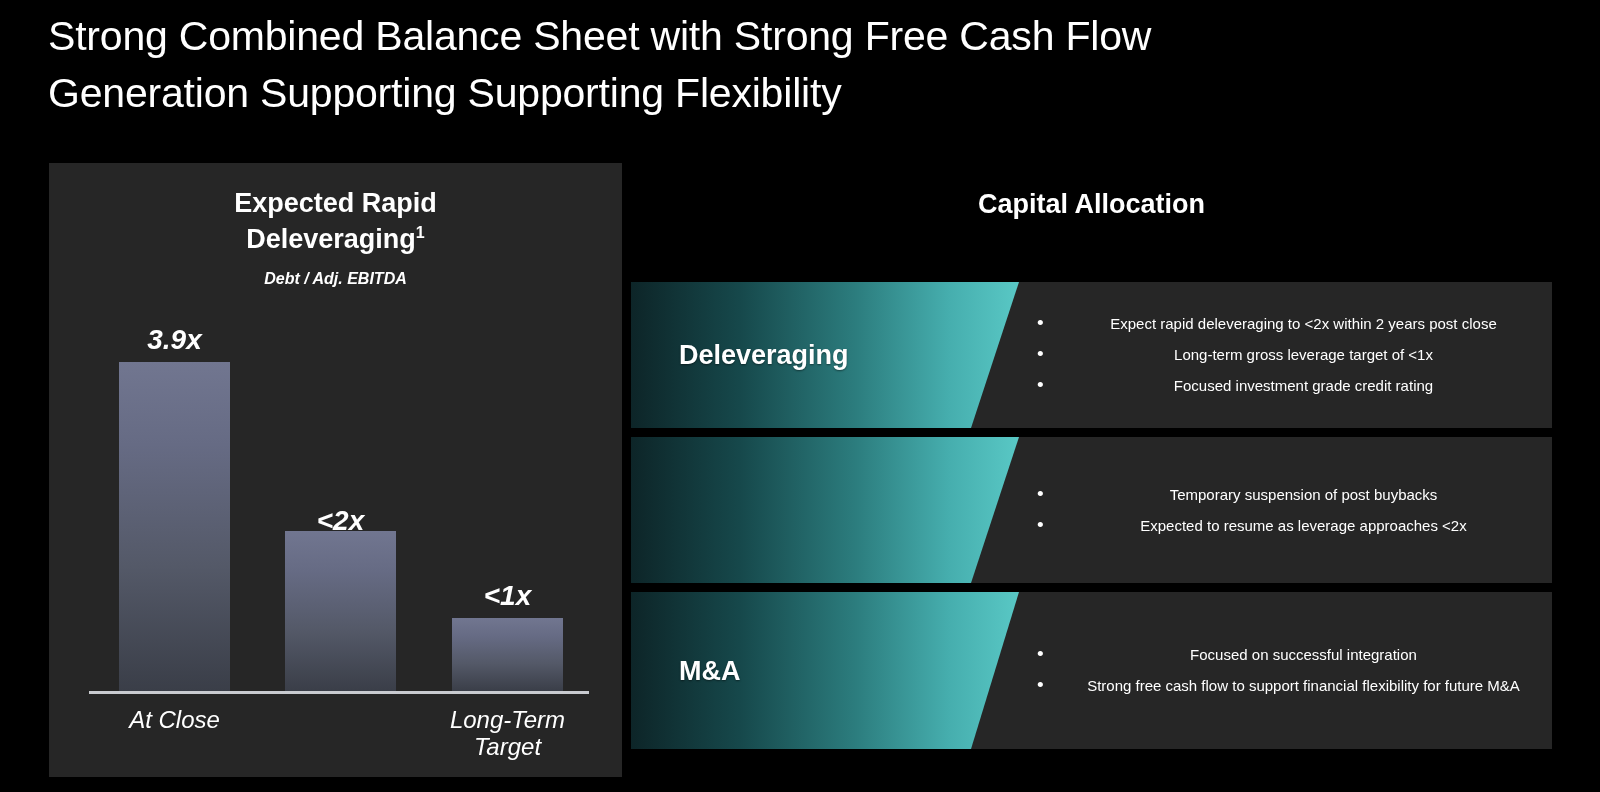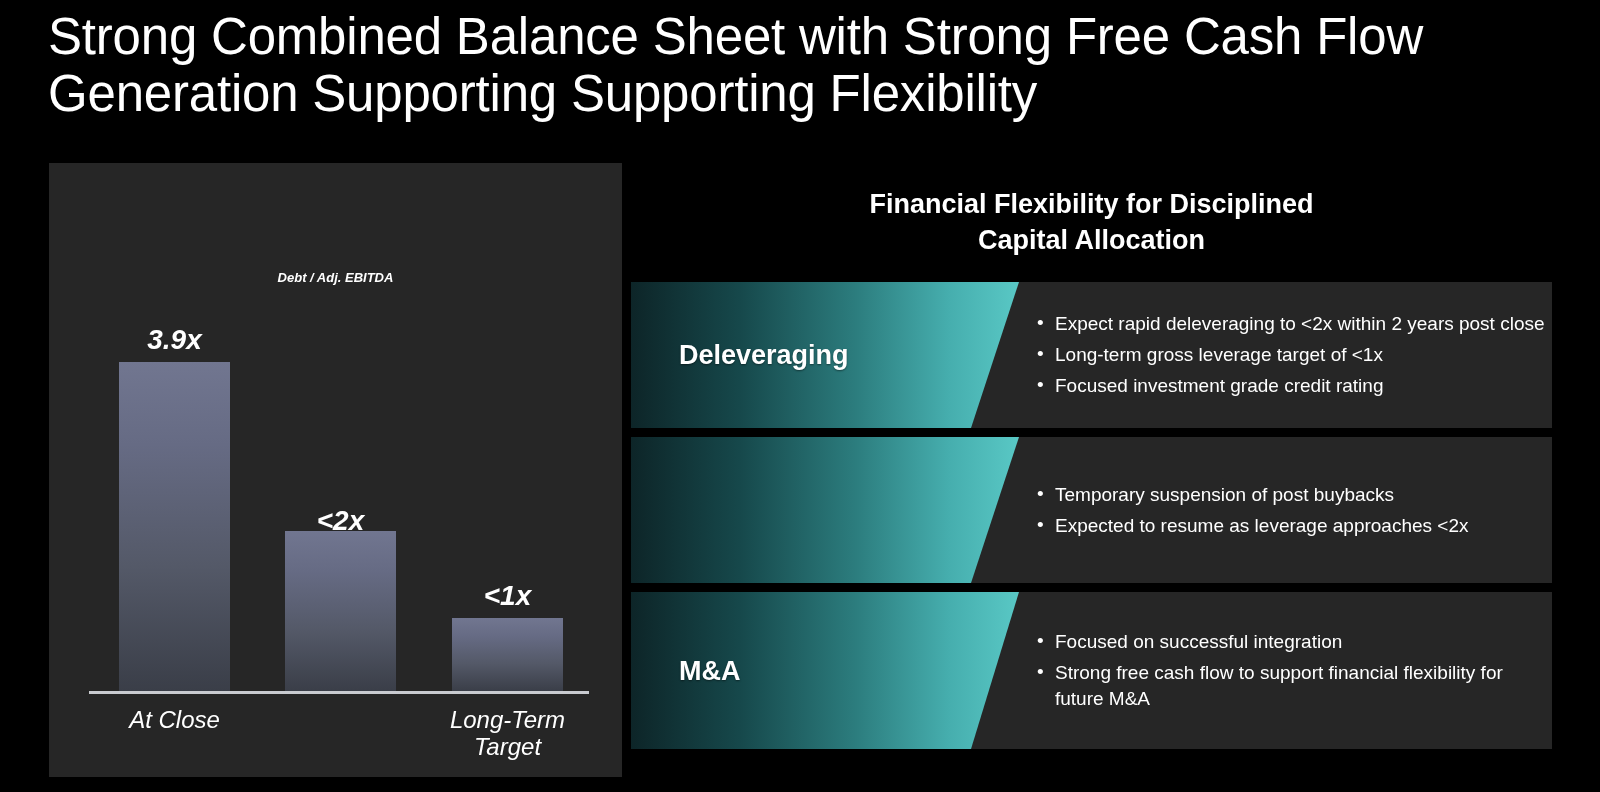--- a/index.html
+++ b/index.html
@@ -15,21 +15,21 @@
     color: #ffffff;
     position: relative;
   }
 
   
   .slide-title {
     position: absolute;
     left: 48px;
     top: 8px;
     width: 1400px;
-    font-size: 51px;
+    font-size: 41px;
     line-height: 57px;
     font-weight: 400;
     color: #ffffff;
     letter-spacing: -0.2px;
   }
   .slide-title .t-line { display: block; white-space: nowrap; }
 
   
   .chart-panel {
     position: absolute;
@@ -51,21 +51,21 @@
     color: #ffffff;
   }
   .chart-title .t-line { display: block; }
   .chart-title sup { font-size: 16px; vertical-align: super; line-height: 0; }
   .chart-subtitle {
     position: absolute;
     left: 0;
     top: 107px;
     width: 573px;
     text-align: center;
-    font-size: 13px;
+    font-size: 16px;
     font-weight: bold;
     font-style: italic;
     color: #ffffff;
   }
 
   .plot {
     position: absolute;
     left: 0;
     top: 0;
     width: 573px;
@@ -160,24 +160,25 @@
     justify-content: center;
   }
   .bullets ul {
     margin: 0;
     padding: 0;
     list-style: none;
   }
   .bullets li {
     position: relative;
     padding-left: 18px;
-    font-size: 19px;
+    font-size: 15px;
     line-height: 26px;
     color: #ffffff;
     margin-bottom: 5px;
+    text-align: center;
   }
   .bullets li:last-child { margin-bottom: 0; }
   .bullets li::before {
     content: "\2022";
     position: absolute;
     left: 0;
     top: -1px;
     font-size: 19px;
     color: #ffffff;
   }
@@ -185,20 +186,24 @@
 </head>
 <body>
 
 <div class="slide-title">
   <span class="t-line">Strong Combined Balance Sheet with Strong Free Cash Flow</span>
   <span class="t-line">Generation Supporting Supporting Flexibility</span>
 </div>
 
 <div class="chart-panel">
 
+  <div class="chart-title">
+    <span class="t-line">Expected Rapid</span>
+    <span class="t-line"><span>Deleveraging</span><sup>1</sup></span>
+  </div>
 
   <div class="chart-subtitle">Debt / Adj. EBITDA</div>
 
   <div class="plot">
 
     <div class="bar" style="left:70px; width:111px; height:329px;"></div>
     <div class="bar-value" style="left:70px; width:111px; bottom:421px;">3.9x</div>
 
     <div class="bar" style="left:236px; width:111px; height:160px;"></div>
     <div class="bar-value" style="left:236px; width:111px; bottom:240px;">&lt;2x</div>
@@ -213,21 +218,20 @@
     </div>
     <div class="cat-label" style="left:393px; width:131px; top:543px;">
       <span class="t-line">Long-Term</span>
       <span class="t-line">Target</span>
     </div>
 
   </div>
 </div>
 
 <div class="right-heading">
-  <span class="t-line">Financial Flexibility for Disciplined</span>
   <span class="t-line">Capital Allocation</span>
 </div>
 
 <div class="rows">
 
   <div class="cap-row" style="height:146px;">
     <svg class="band" viewBox="0 0 400 146" preserveAspectRatio="none" style="background:none;">
       <defs>
         <linearGradient id="tealgrad1" x1="0" y1="0" x2="1" y2="0">
           <stop offset="0%" stop-color="#0d2528"></stop>

